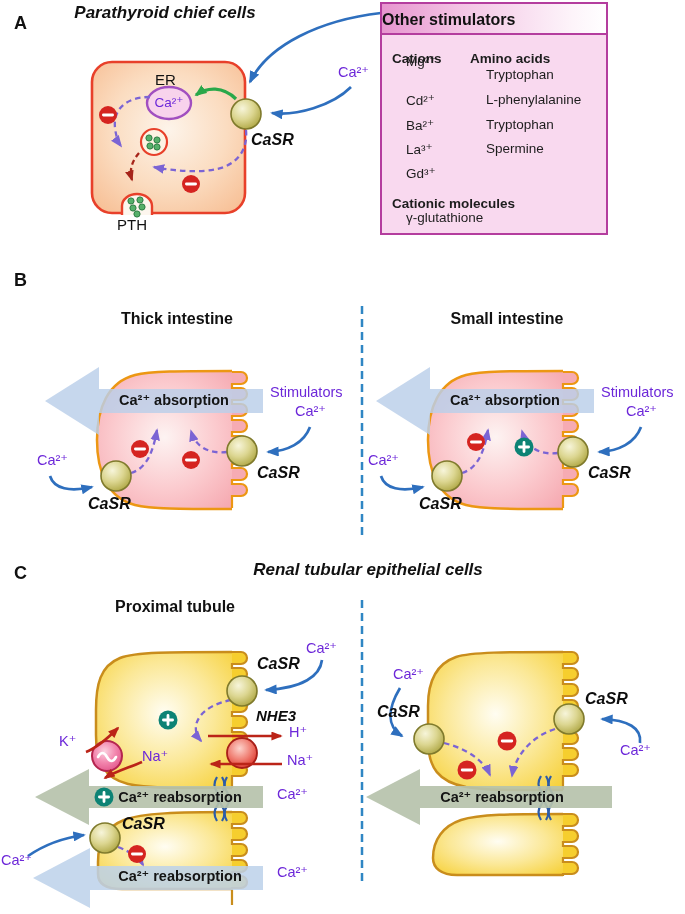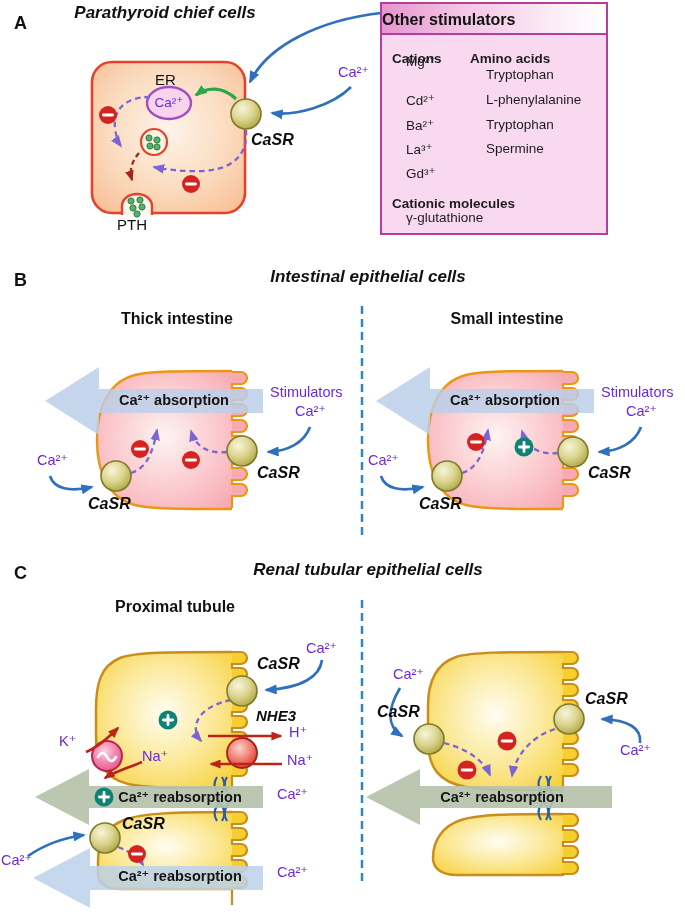--- a/index.html
+++ b/index.html
@@ -263,21 +263,20 @@
     <span class="bx" style="left:104px;top:30px">Tryptophan</span>
     <span class="bx" style="left:104px;top:55px">L-phenylalanine</span>
     <span class="bx" style="left:104px;top:80px">Tryptophan</span>
     <span class="bx" style="left:104px;top:104px">Spermine</span>
     <span class="bx bxh" style="left:10px;top:150px">Cationic molecules</span>
     <span class="bx" style="left:24px;top:173px">γ-glutathione</span>
   </div>
 </div>
 
 <span class="abs pl" style="left:14px;top:270px">B</span>
-<span class="abs ttl ctr" style="left:368px;top:267px">Intestinal epithelial cells</span>
 <span class="abs sub ctr" style="left:177px;top:310px">Thick intestine</span>
 <span class="abs sub ctr" style="left:507px;top:310px">Small intestine</span>
 <span class="abs arl ctr" style="left:174px;top:392px">Ca²⁺ absorption</span>
 <span class="abs arl ctr" style="left:505px;top:392px">Ca²⁺ absorption</span>
 <span class="abs lbl" style="left:270px;top:384px">Stimulators</span>
 <span class="abs lbl" style="left:295px;top:403px">Ca²⁺</span>
 <span class="abs lbl" style="left:601px;top:384px">Stimulators</span>
 <span class="abs lbl" style="left:626px;top:403px">Ca²⁺</span>
 <span class="abs casr" style="left:257px;top:464px">CaSR</span>
 <span class="abs casr" style="left:588px;top:464px">CaSR</span>

